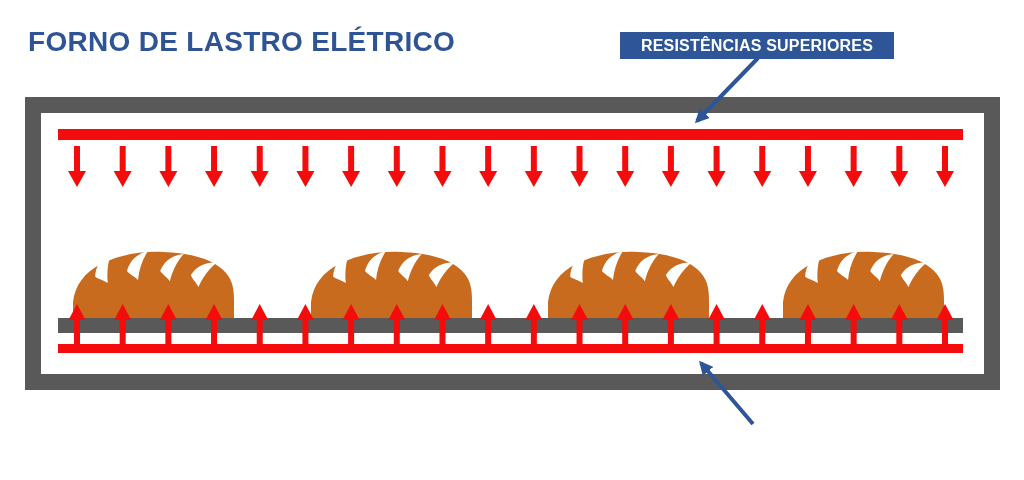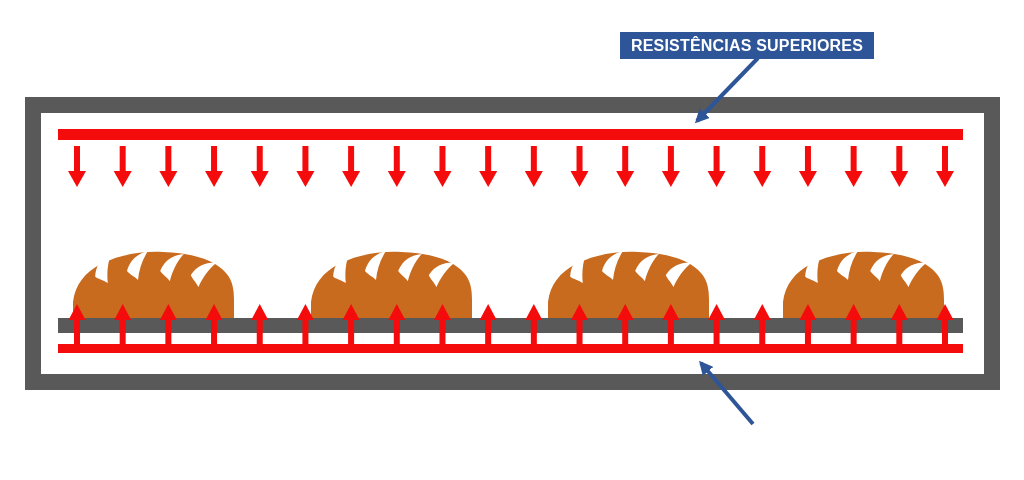--- a/index.html
+++ b/index.html
@@ -15,35 +15,36 @@
     color:var(--text-blue,#2E5496);
     white-space:nowrap;
   }
   .callout{
     background:var(--callout-blue,#2E5597);
     color:var(--callout-text,#fff);
     font-weight:bold;font-size:16px;letter-spacing:.2px;
     text-align:center;white-space:nowrap;
     display:flex;align-items:center;justify-content:center;
   }
-  #callout-top{left:620px;top:32px;width:254px;height:27px;}
+  #callout-top{left:620px;top:32px;width:274px;height:27px;}
   #callout-bottom{left:618px;top:424px;width:270px;height:29px;}
   .heat-label{
     font-size:20px;font-weight:bold;letter-spacing:.2px;
     color:var(--text-blue,#2E5496);white-space:nowrap;
   }
   #heat-top{left:68px;top:196px;}
   #heat-bottom{left:640px;top:217px;}
   #diagram-svg{left:0;top:0;width:1024px;height:480px;}
 </style>
 </head>
 <body>
 
 <div id="stage">
 
+  <h1 id="title" class="abs">FORNO DE LASTRO ELÉTRICO</h1>
 
   <div id="callout-top" class="abs callout">
     <span>RESISTÊNCIAS SUPERIORES</span>
   </div>
 
 
   <div id="heat-top" class="abs heat-label">CALOR DE CIMA PARA BAIXO</div>
 
   <div id="heat-bottom" class="abs heat-label">CALOR DE BAIXO PARA CIMA</div>
 

